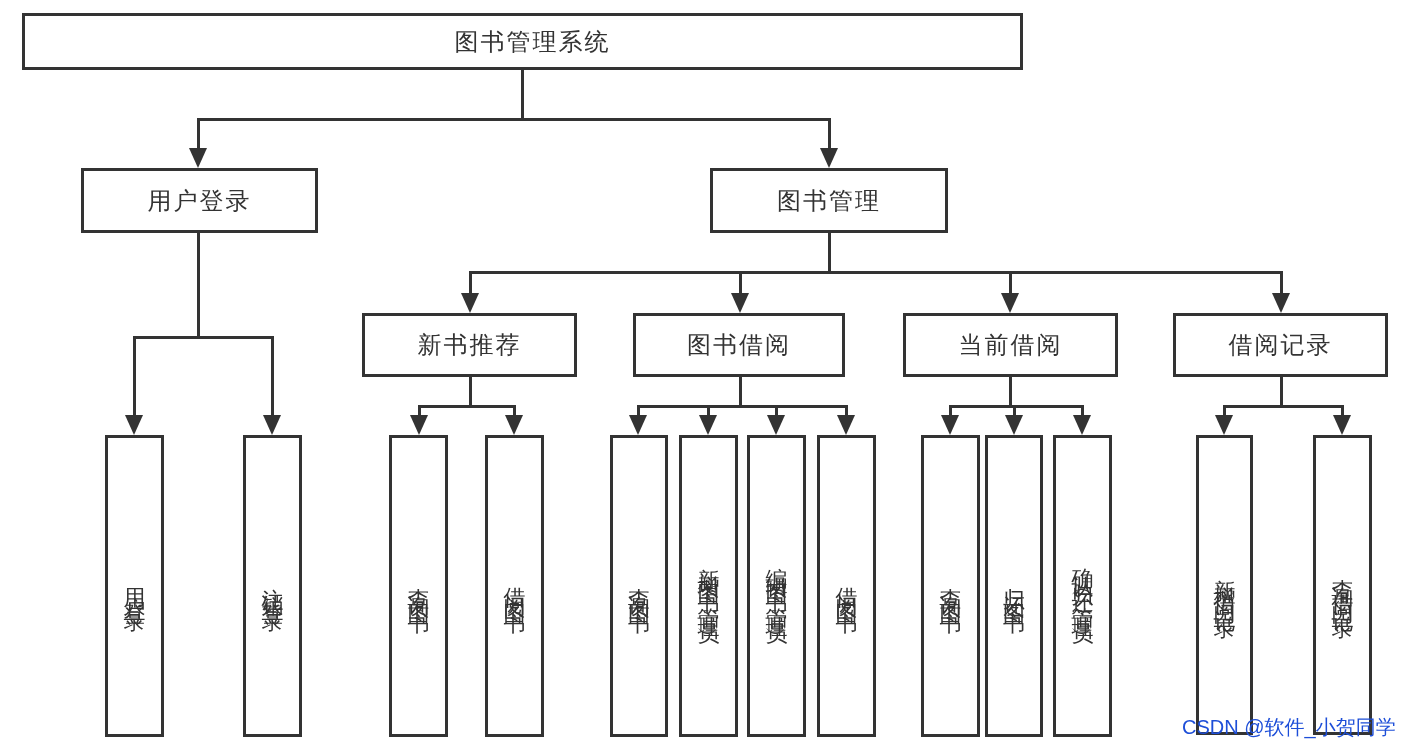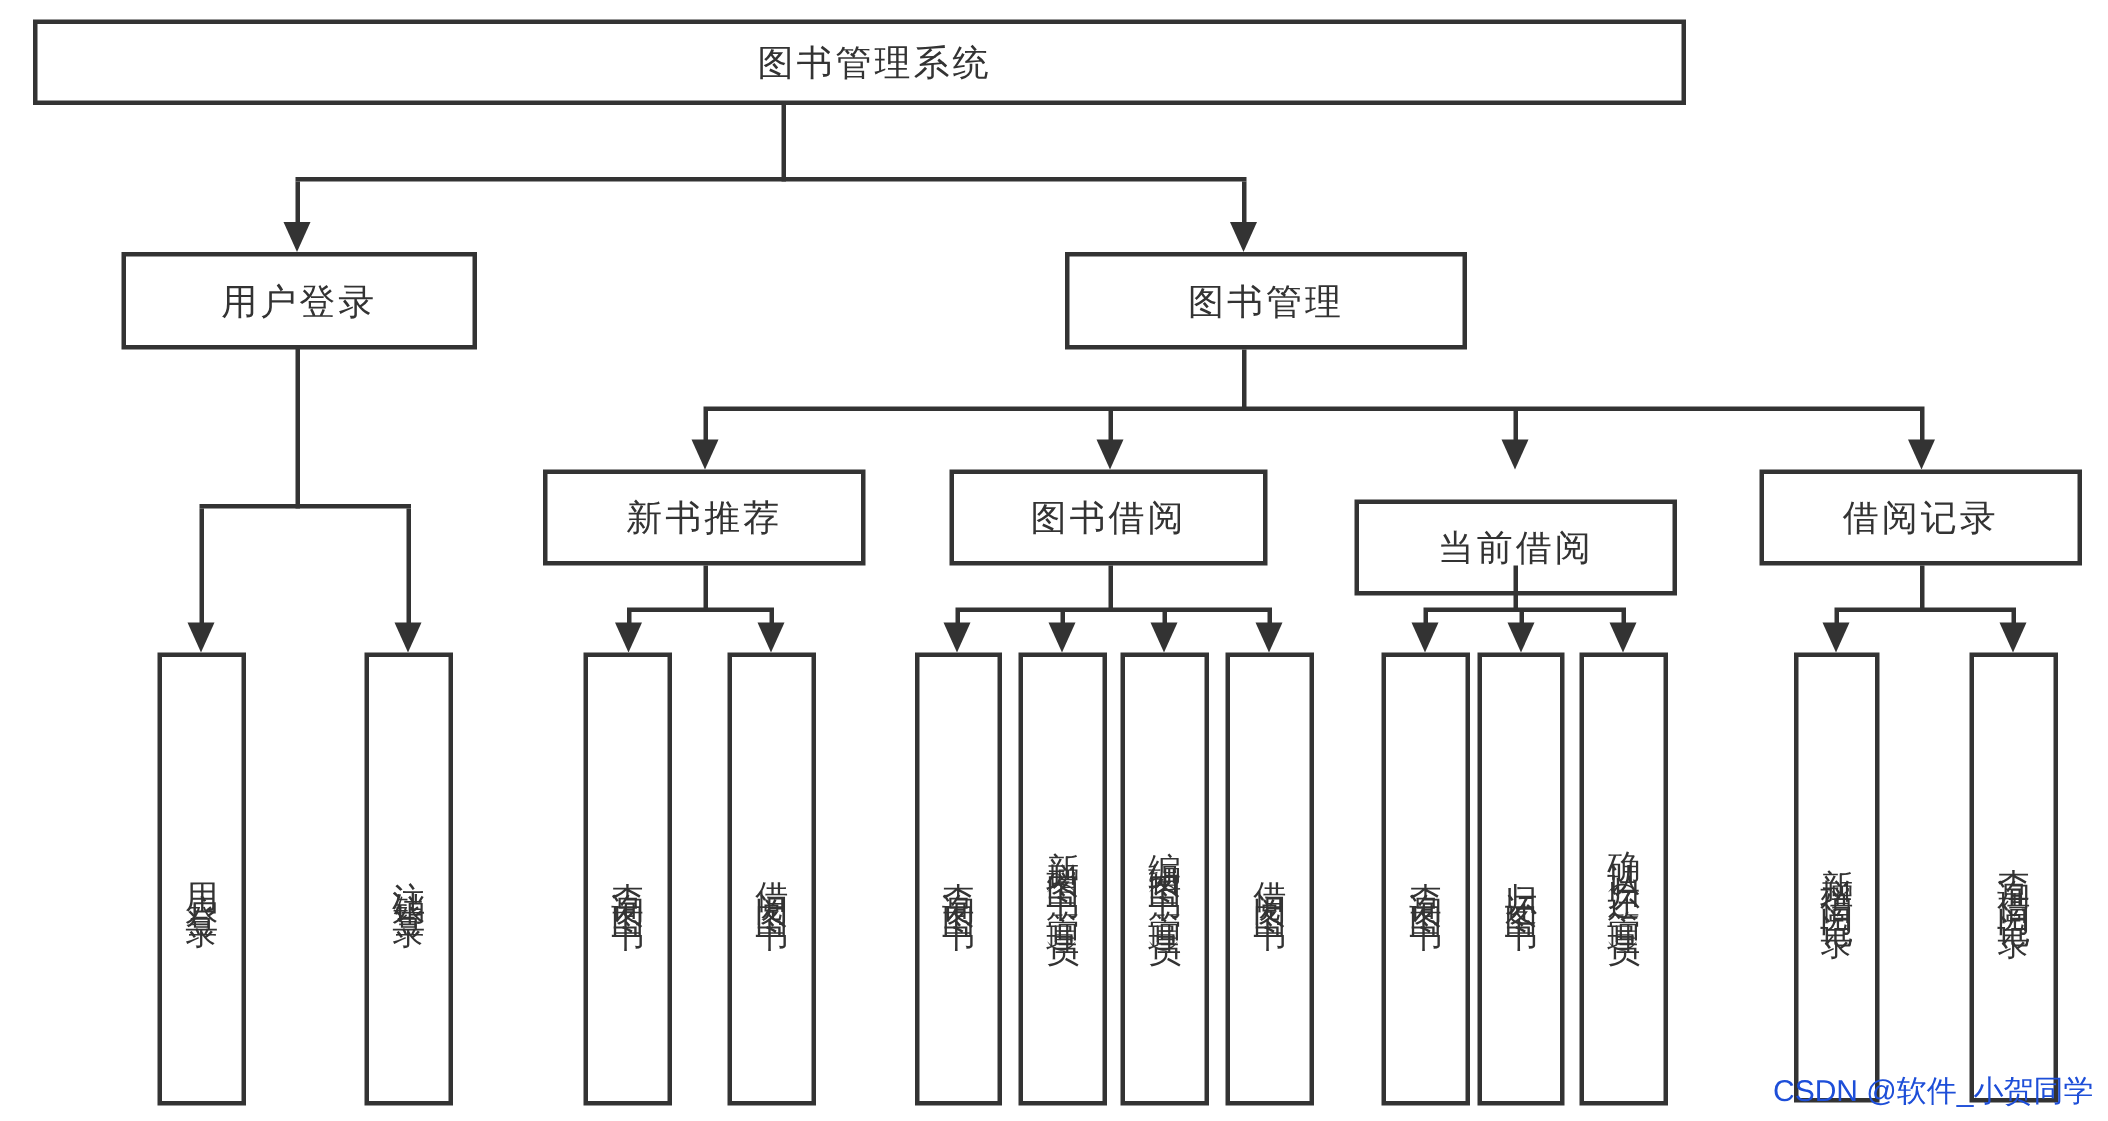--- a/index.html
+++ b/index.html
@@ -71,33 +71,33 @@
     color:#1d4ed8;
     white-space:nowrap;
     z-index:5;
   }
 </style>
 </head>
 <body>
 
 <div id="canvas">
 
-  <div class="box" style="left:22px;top:13px;width:1102px;height:57px;padding-left:20px;">
+  <div class="box" style="left:22px;top:13px;width:1001px;height:57px;padding-left:20px;">
     <span class="hlabel">图书管理系统</span>
   </div>
 
   <div class="vline" style="left:520.5px;top:68px;height:53px;"></div>
   <div class="hline" style="left:196.5px;top:118px;width:634px;"></div>
   <div class="arrow" style="left:189px;top:121px;height:47px;"></div>
   <div class="arrow" style="left:820px;top:121px;height:47px;"></div>
 
   <div class="box" style="left:81px;top:168px;width:237px;height:65px;">
     <span class="hlabel">用户登录</span>
   </div>
-  <div class="box" style="left:710px;top:168px;width:268px;height:65px;">
+  <div class="box" style="left:710px;top:168px;width:238px;height:65px;">
     <span class="hlabel">图书管理</span>
   </div>
 
   <div class="vline" style="left:196.5px;top:232px;height:107px;"></div>
   <div class="hline" style="left:132.5px;top:336px;width:141px;"></div>
   <div class="arrow" style="left:125px;top:339px;height:96px;"></div>
   <div class="arrow" style="left:263px;top:339px;height:96px;"></div>
 
   <div class="vline" style="left:827.5px;top:233px;height:41px;"></div>
   <div class="hline" style="left:468.5px;top:271px;width:814px;"></div>
@@ -105,21 +105,21 @@
   <div class="arrow" style="left:731px;top:274px;height:39px;"></div>
   <div class="arrow" style="left:1001px;top:274px;height:39px;"></div>
   <div class="arrow" style="left:1272px;top:274px;height:39px;"></div>
 
   <div class="box" style="left:362px;top:313px;width:215px;height:64px;">
     <span class="hlabel">新书推荐</span>
   </div>
   <div class="box" style="left:633px;top:313px;width:212px;height:64px;">
     <span class="hlabel">图书借阅</span>
   </div>
-  <div class="box" style="left:903px;top:313px;width:215px;height:64px;margin-top:20px;">
+  <div class="box" style="left:903px;top:313px;width:215px;height:64px;">
     <span class="hlabel">当前借阅</span>
   </div>
   <div class="box" style="left:1173px;top:313px;width:215px;height:64px;">
     <span class="hlabel">借阅记录</span>
   </div>
 
   <div class="vline" style="left:468.5px;top:377px;height:31px;"></div>
   <div class="hline" style="left:417.5px;top:405px;width:98px;"></div>
   <div class="arrow" style="left:410px;top:408px;height:27px;"></div>
   <div class="arrow" style="left:505px;top:408px;height:27px;"></div>

